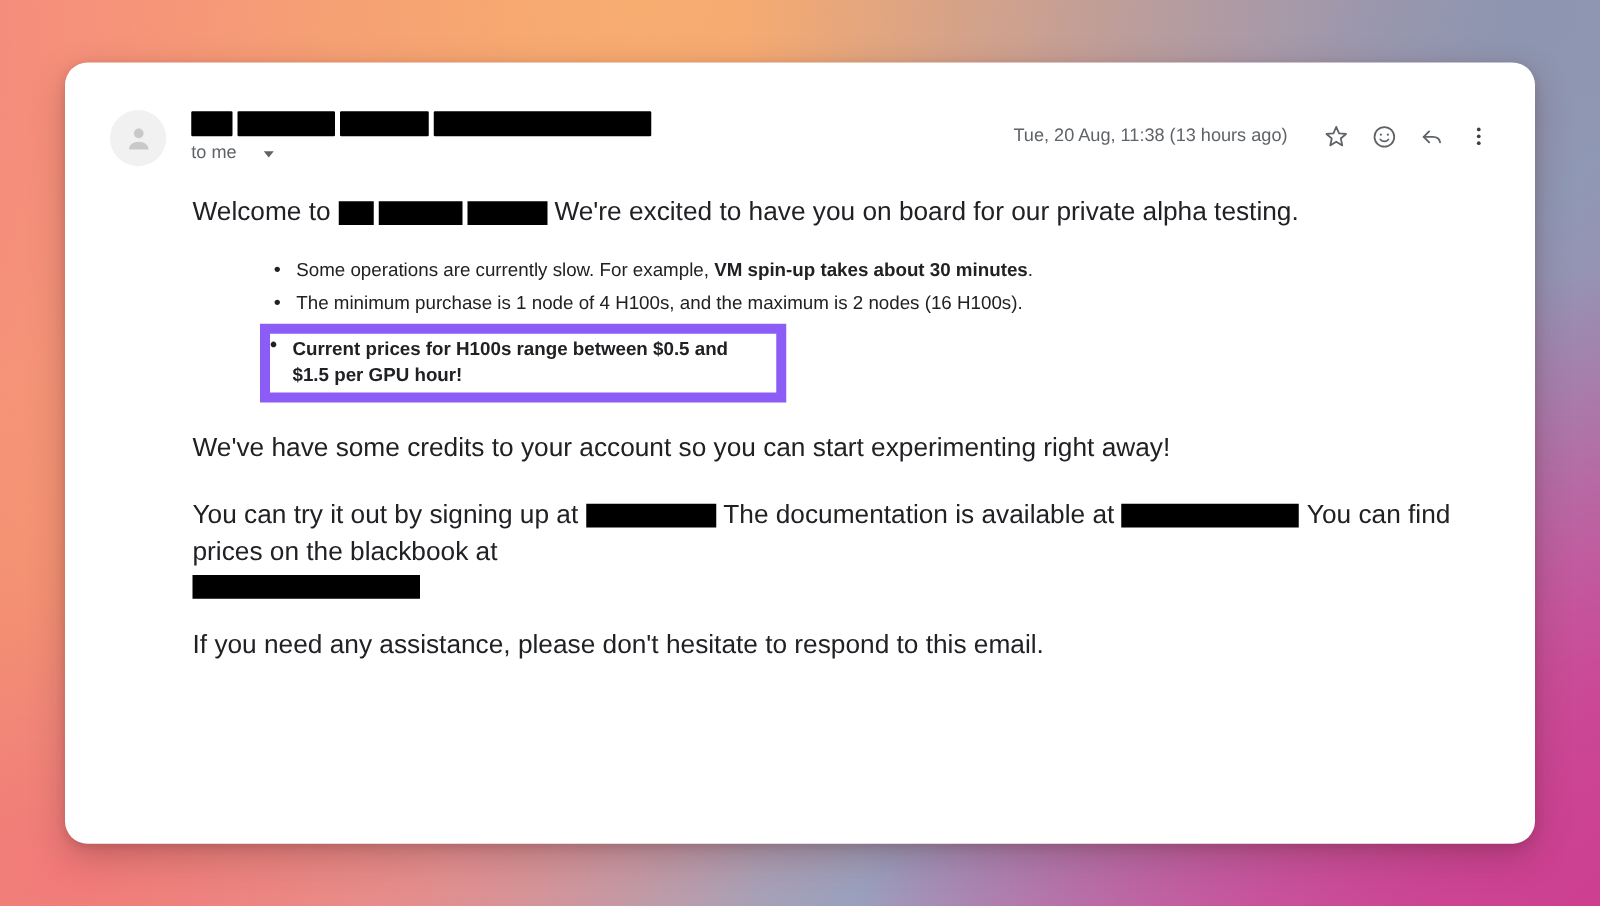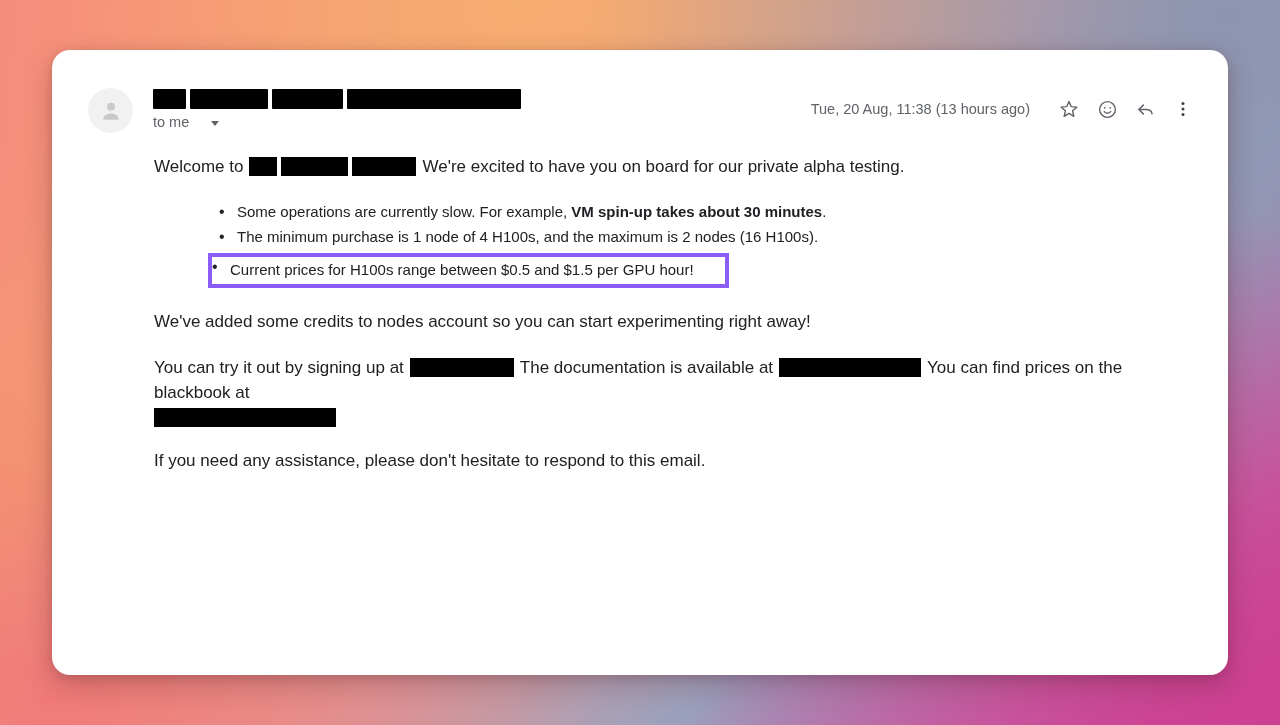--- a/index.html
+++ b/index.html
@@ -107,21 +107,21 @@
     letter-spacing: -0.2px;
   }
   h1.subject .rb-inline {
     background: #000;
     display: inline-block;
     height: 41px;
     vertical-align: -9px;
     margin: 0 2px;
   }
   p.para {
-    font-size: 17px;
+    font-size: 21px;
     line-height: 1.45;
     margin: 0 0 22px 0;
   }
   p.para .rb-inline {
     background: #000;
     display: inline-block;
     height: 19px;
     vertical-align: -4px;
   }
   ul.points {
@@ -138,28 +138,28 @@
   }
   ul.points li::before {
     content: "•";
     position: absolute;
     left: 0; top: -1px;
     font-size: 16px;
     color: #202124;
   }
   ul.points li b { font-weight: bold; }
   li.highlighted {
-    font-weight: normal;
-    border: 4px solid #8b5cf6;
+    font-weight: bold;
+    border: 8px solid #8b5cf6;
     display: block;
     padding: 3px 8px 3px 20px;
     margin-left: -11px;
     margin-top: 2px;
     margin-bottom: 5px;
-    width: 521px;
+    width: 421px;
   }
   li.highlighted::before { left: 8px; top: 2px; }
 </style>
 </head>
 <body>
 
 <div class="card">
 
   <div class="mail-header">
 
@@ -224,21 +224,21 @@
 
     <p class="para"><span>Welcome to</span><span class="rb-inline" style="width:28px;margin-left:6px"></span><span class="rb-inline" style="width:67px;margin-left:4px"></span><span class="rb-inline" style="width:64px;margin-left:4px;margin-right:6px"></span><span>We're excited to have you on board for our private alpha testing.</span></p>
 
 
     <ul class="points">
       <li><span>Some operations are currently slow. For example, </span><b>VM spin-up takes about 30 minutes</b><span>.</span></li>
       <li><span>The minimum purchase is 1 node of 4 H100s, and the maximum is 2 nodes (16 H100s).</span></li>
       <li class="highlighted"><span>Current prices for H100s range between $0.5 and $1.5 per GPU hour!</span></li>
     </ul>
 
-    <p class="para">We've added some credits to nodes account so you can start experimenting right away!</p>
+    <p class="para">We've have some credits to your account so you can start experimenting right away!</p>
 
     <p class="para"><span>You can try it out by signing up at</span><span class="rb-inline" style="width:104px;margin-left:6px;margin-right:6px"></span><span>The documentation is available at</span><span class="rb-inline" style="width:142px;margin-left:6px;margin-right:6px"></span><span>You can find prices on the blackbook at</span><span class="rb-inline" style="width:182px;margin-left:0px;display:block;margin-top:2px"></span></p>
 
     <p class="para">If you need any assistance, please don't hesitate to respond to this email.</p>
 
   </div>
 
 </div>
 
 </body></html>

